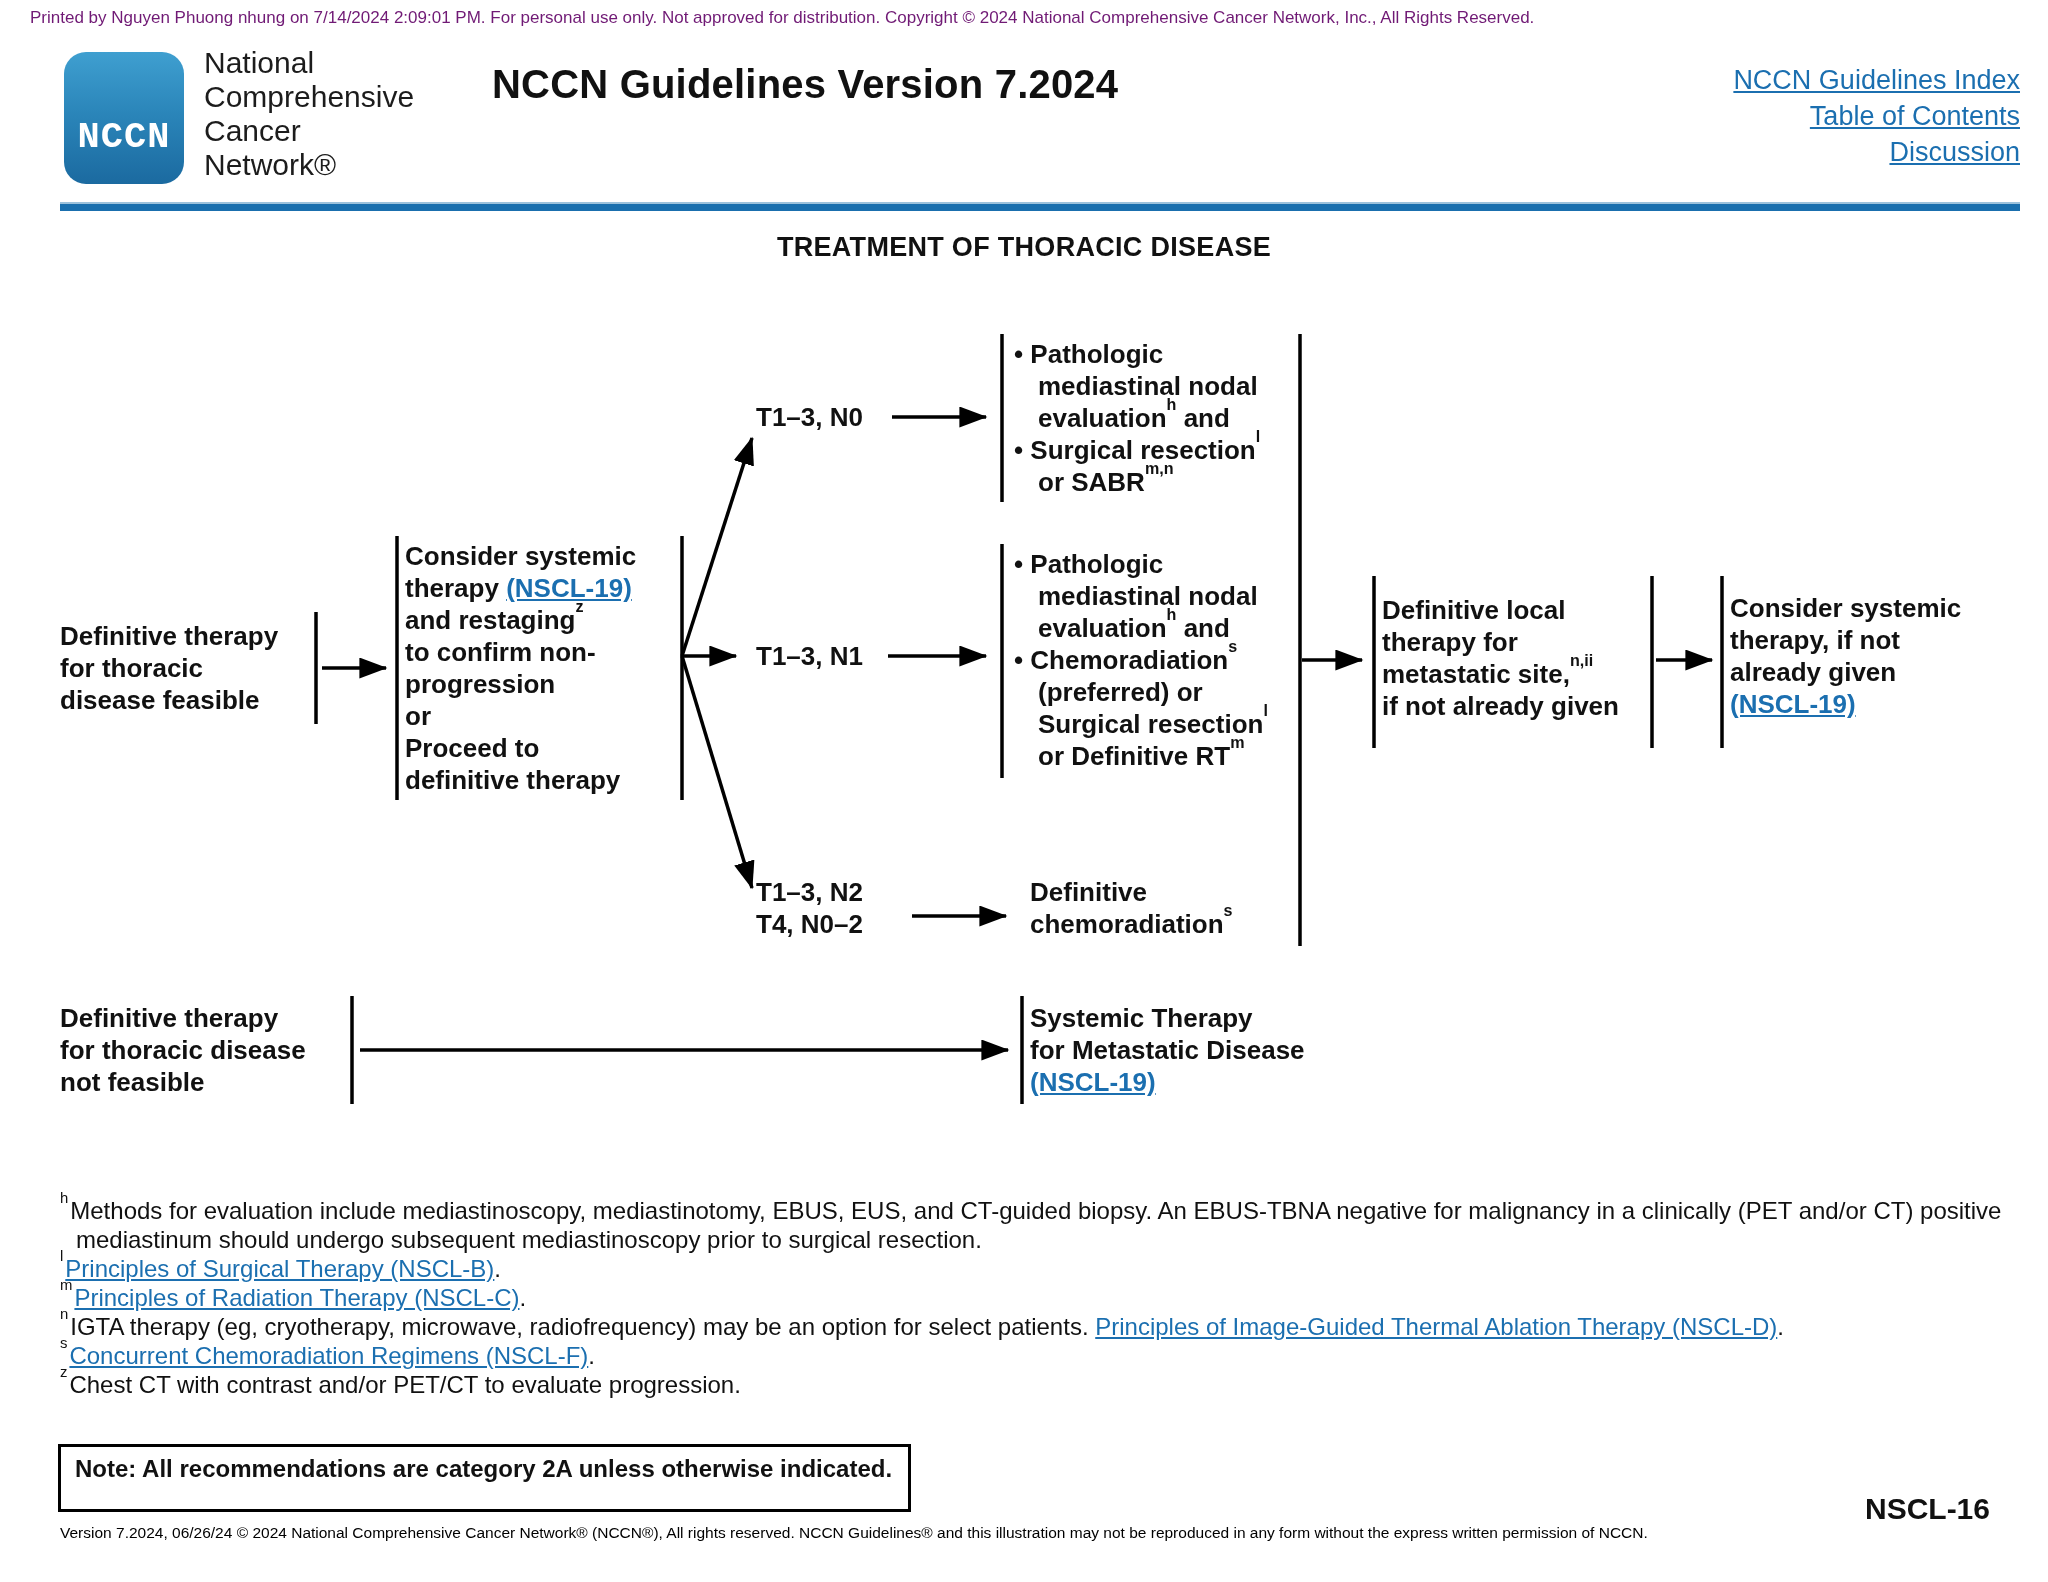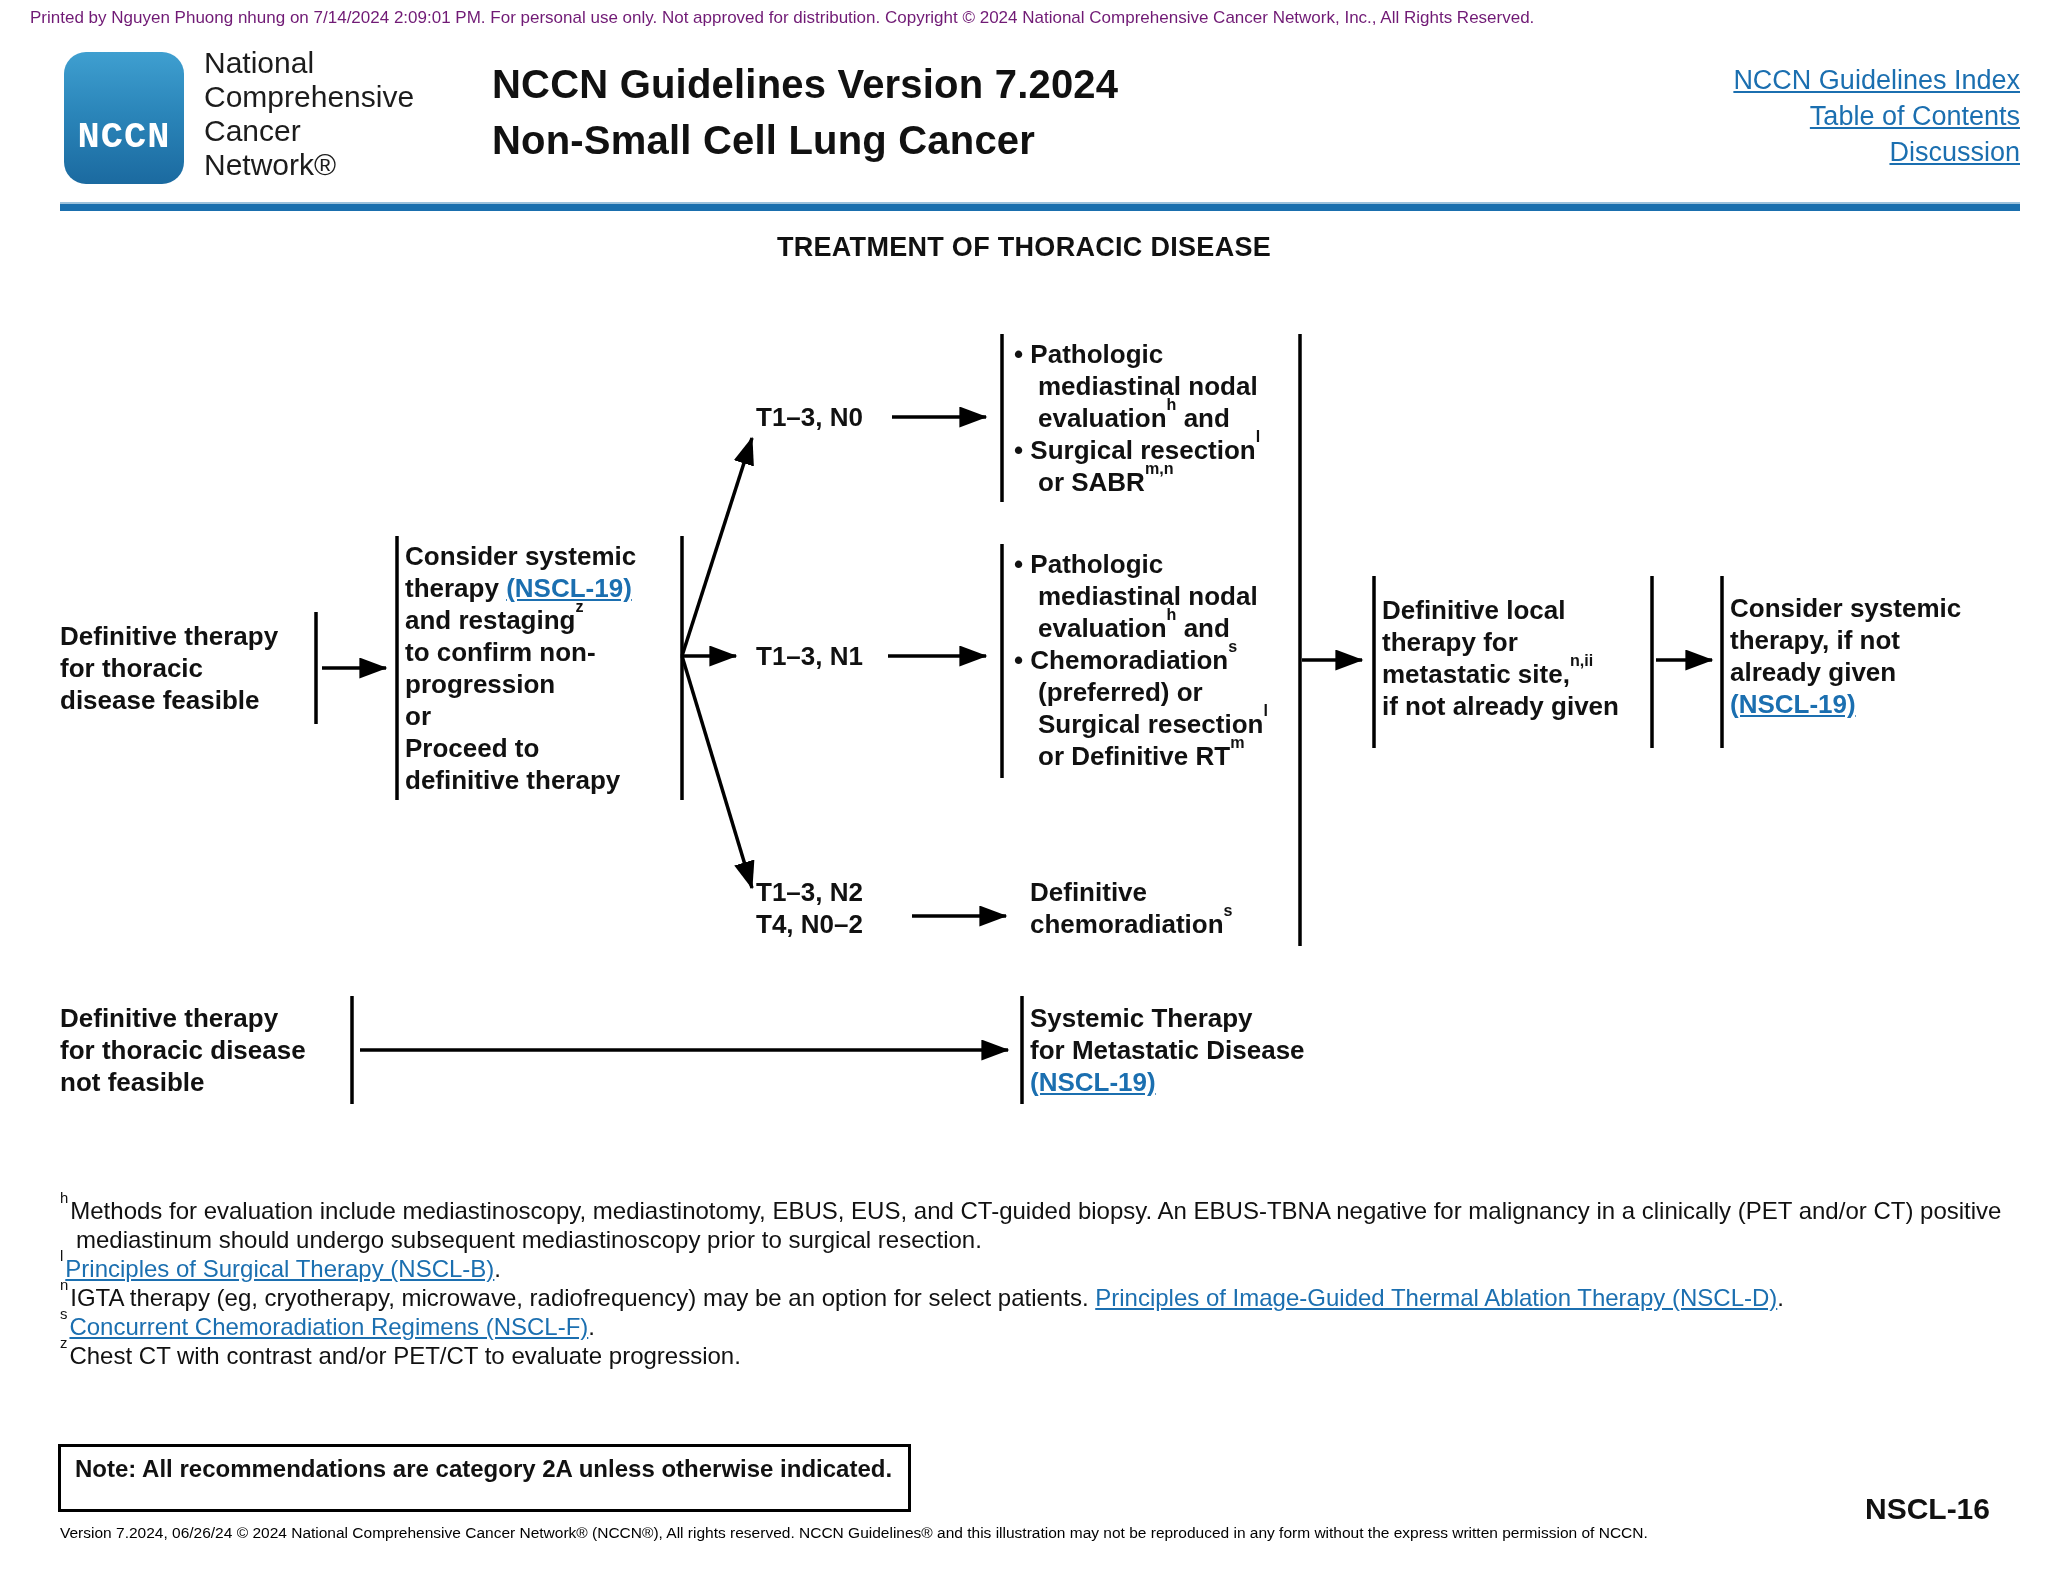--- a/index.html
+++ b/index.html
@@ -62,21 +62,20 @@
   </div>
 
   <div class="abs brand">
     <div>National</div>
     <div>Comprehensive</div>
     <div>Cancer</div>
     <div>Network®</div>
   </div>
 
   <div class="abs title1">NCCN Guidelines Version 7.2024</div>
-  <div class="abs title2">Non-Small Cell Lung Cancer</div>
 
   <div class="abs hlinks">
     <a class="lnk" href="#">NCCN Guidelines Index</a>
     <a class="lnk" href="#">Table of Contents</a>
     <a class="lnk" href="#">Discussion</a>
   </div>
 
   <div class="abs rule"></div>
 
   <div class="abs section-heading">TREATMENT OF THORACIC DISEASE</div>
@@ -183,20 +182,21 @@
     </div>
   <div class="abs fnode" style="left:1030px;top:1002px;">
       <div><span>Systemic Therapy</span></div>
       <div><span>for Metastatic Disease</span></div>
       <div><a href="#" class="lnk">(NSCL-19)</a></div>
     </div>
 
   <div class="abs footnotes">
       <div class="footnote"><sup>h</sup><span>Methods for evaluation include mediastinoscopy, mediastinotomy, EBUS, EUS, and CT-guided biopsy. An EBUS-TBNA negative for malignancy in a clinically (PET and/or CT) positive mediastinum should undergo subsequent mediastinoscopy prior to surgical resection.</span></div>
       <div class="footnote"><sup>l</sup><a href="#" class="lnk">Principles of Surgical Therapy (NSCL-B)</a><span>.</span></div>
+      <div class="footnote"><sup>m</sup><a href="#" class="lnk">Principles of Radiation Therapy (NSCL-C)</a><span>.</span></div>
       <div class="footnote"><sup>n</sup><span>IGTA therapy (eg, cryotherapy, microwave, radiofrequency) may be an option for select patients. </span><a href="#" class="lnk">Principles of Image-Guided Thermal Ablation Therapy (NSCL-D)</a><span>.</span></div>
       <div class="footnote"><sup>s</sup><a href="#" class="lnk">Concurrent Chemoradiation Regimens (NSCL-F)</a><span>.</span></div>
       <div class="footnote"><sup>z</sup><span>Chest CT with contrast and/or PET/CT to evaluate progression.</span></div>
     </div>
 
   <div class="abs notebox">Note: All recommendations are category 2A unless otherwise indicated.</div>
 
   <div class="abs version-line">Version 7.2024, 06/26/24 © 2024 National Comprehensive Cancer Network® (NCCN®), All rights reserved. NCCN Guidelines® and this illustration may not be reproduced in any form without the express written permission of NCCN.</div>
   <div class="abs page-num">NSCL-16</div>
 

